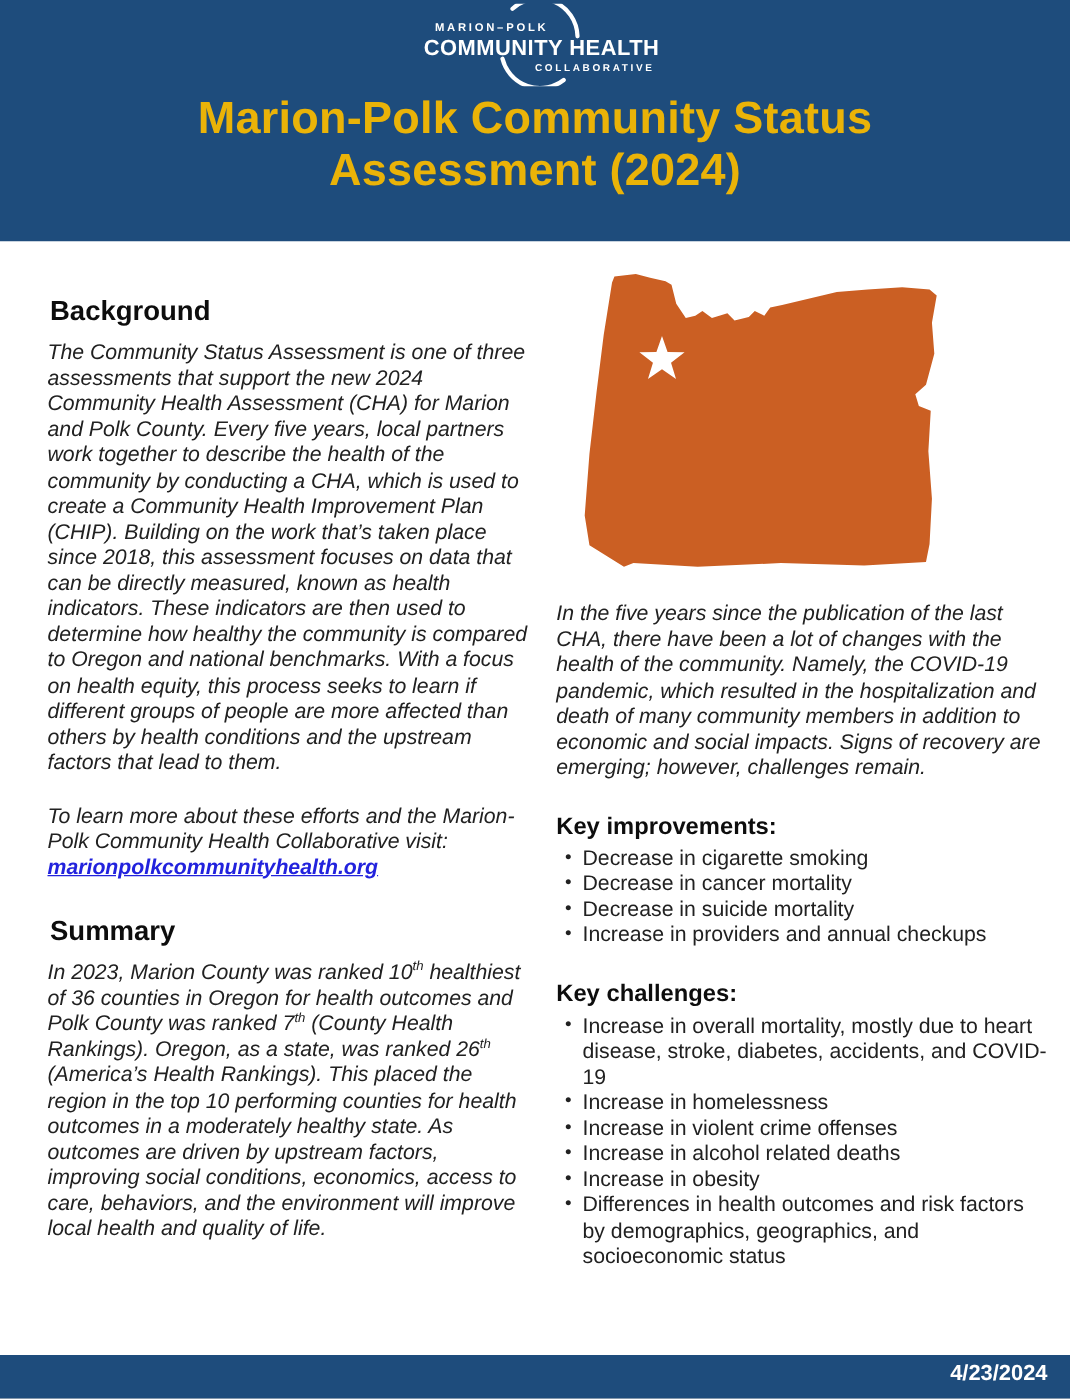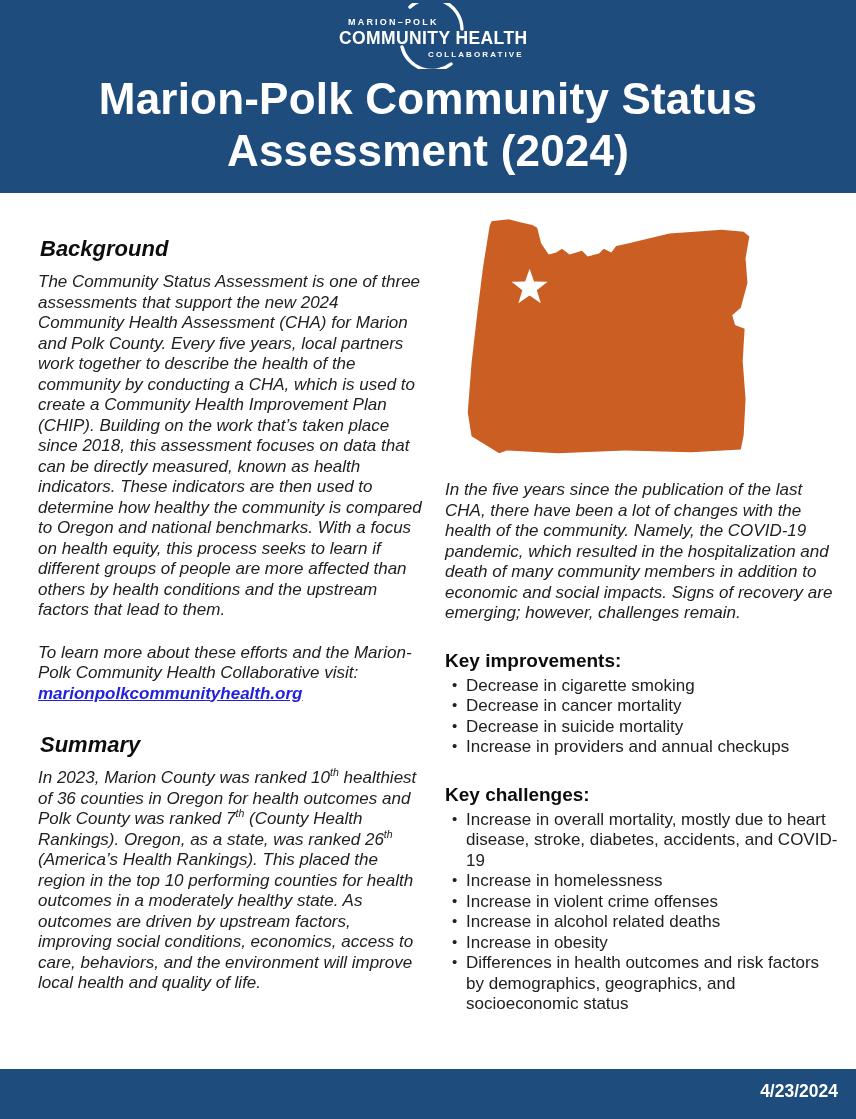--- a/index.html
+++ b/index.html
@@ -10,44 +10,44 @@
     color:#212121;
   }
   
   .header{
     position:absolute;top:0;left:0;width:856px;height:193px;
     background:#1e4c7c;text-align:center;
   }
   .logo{display:block;margin:3px auto 0;}
   .page-title{
     margin:4px auto 0;max-width:680px;
-    color:#ffffff;font-weight:bold;font-size:44px;line-height:1.18;
+    color:#eab308;font-weight:bold;font-size:36px;line-height:1.18;
     letter-spacing:0.2px;
   }
   
   .col-left{position:absolute;left:38px;top:236px;width:387px;}
   .col-right{position:absolute;left:445px;top:218px;width:395px;}
-  .doc-h2{font-size:22px;font-weight:bold;color:#0d0d0d;margin:0 0 10px 2px;font-style:italic;}
+  .doc-h2{font-size:22px;font-weight:bold;color:#0d0d0d;margin:0 0 10px 2px;}
   .doc-h3{font-size:19px;font-weight:bold;color:#0d0d0d;margin:26px 0 4px 0;}
   .doc-p{font-size:17px;line-height:20.5px;margin:0;font-style:italic;}
   .doc-p + .doc-p{margin-top:22px;}
   .mt28{margin-top:28px;}
   .mt10{margin-top:10px;}
   .mt20{margin-top:10px;}
   sup{font-size:62%;line-height:0;vertical-align:super;}
   .doc-link{color:#2222dd;font-weight:bold;text-decoration:underline;}
   
   ul.bullets{margin:4px 0 0 0;padding:0;list-style:none;font-size:17px;line-height:20.5px;}
   ul.bullets li{position:relative;padding-left:21px;}
   ul.bullets li::before{content:"\2022";position:absolute;left:7px;top:-1px;font-size:15px;}
   
   .map-wrap{margin-left:18px;}
   
   .footer{
-    position:absolute;left:0;bottom:0;width:856px;height:50px;
+    position:absolute;left:0;bottom:0;width:856px;height:35px;
     background:#1e4c7c;display:flex;align-items:center;justify-content:flex-end;
     padding-right:18px;box-sizing:border-box;
   }
   .footer-date{color:#ffffff;font-weight:bold;font-size:17.5px;padding-bottom:6px;}
   
   .logo text{fill:#ffffff;}
   .logo .l-top{font-size:9px;font-weight:bold;letter-spacing:2.2px;}
   .logo .l-mid{font-size:17.5px;font-weight:bold;letter-spacing:0.4px;}
   .logo .l-bot{font-size:8px;font-weight:bold;letter-spacing:2.1px;}
 </style>

